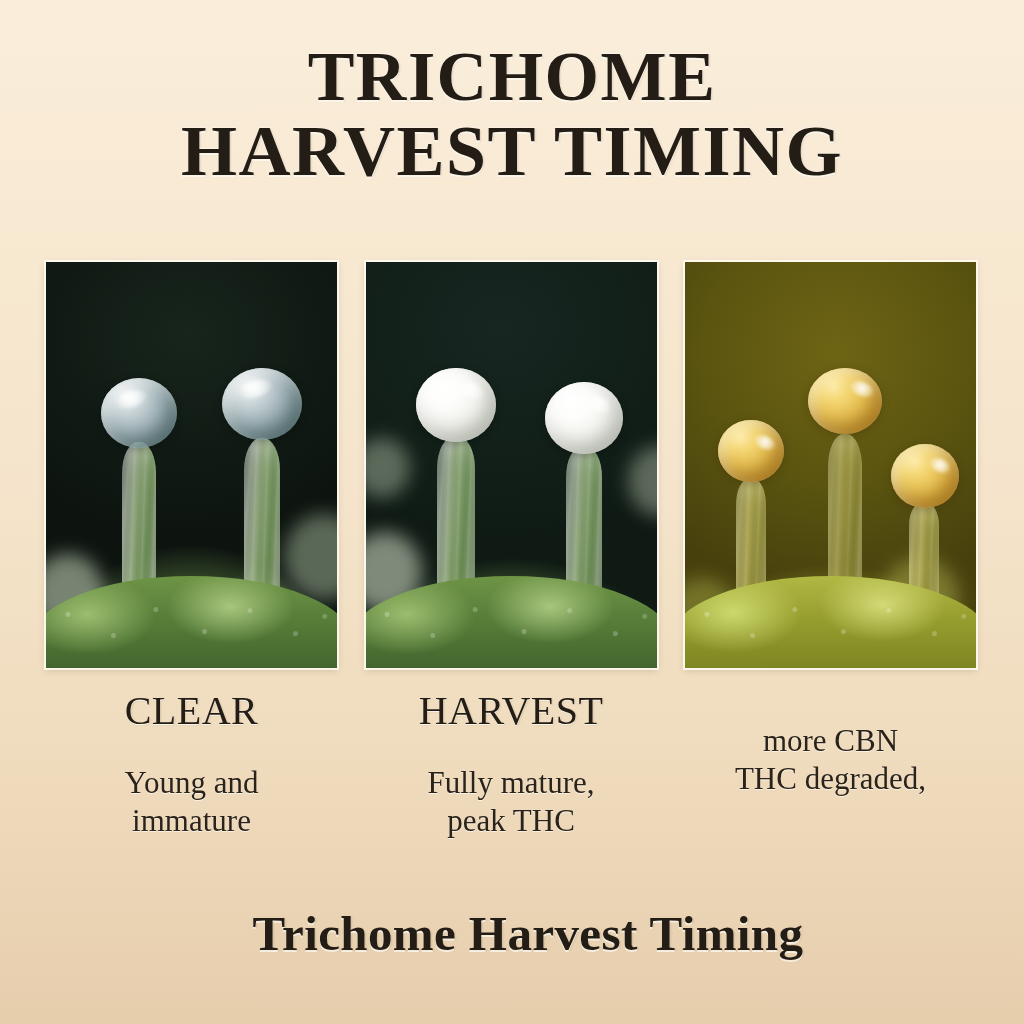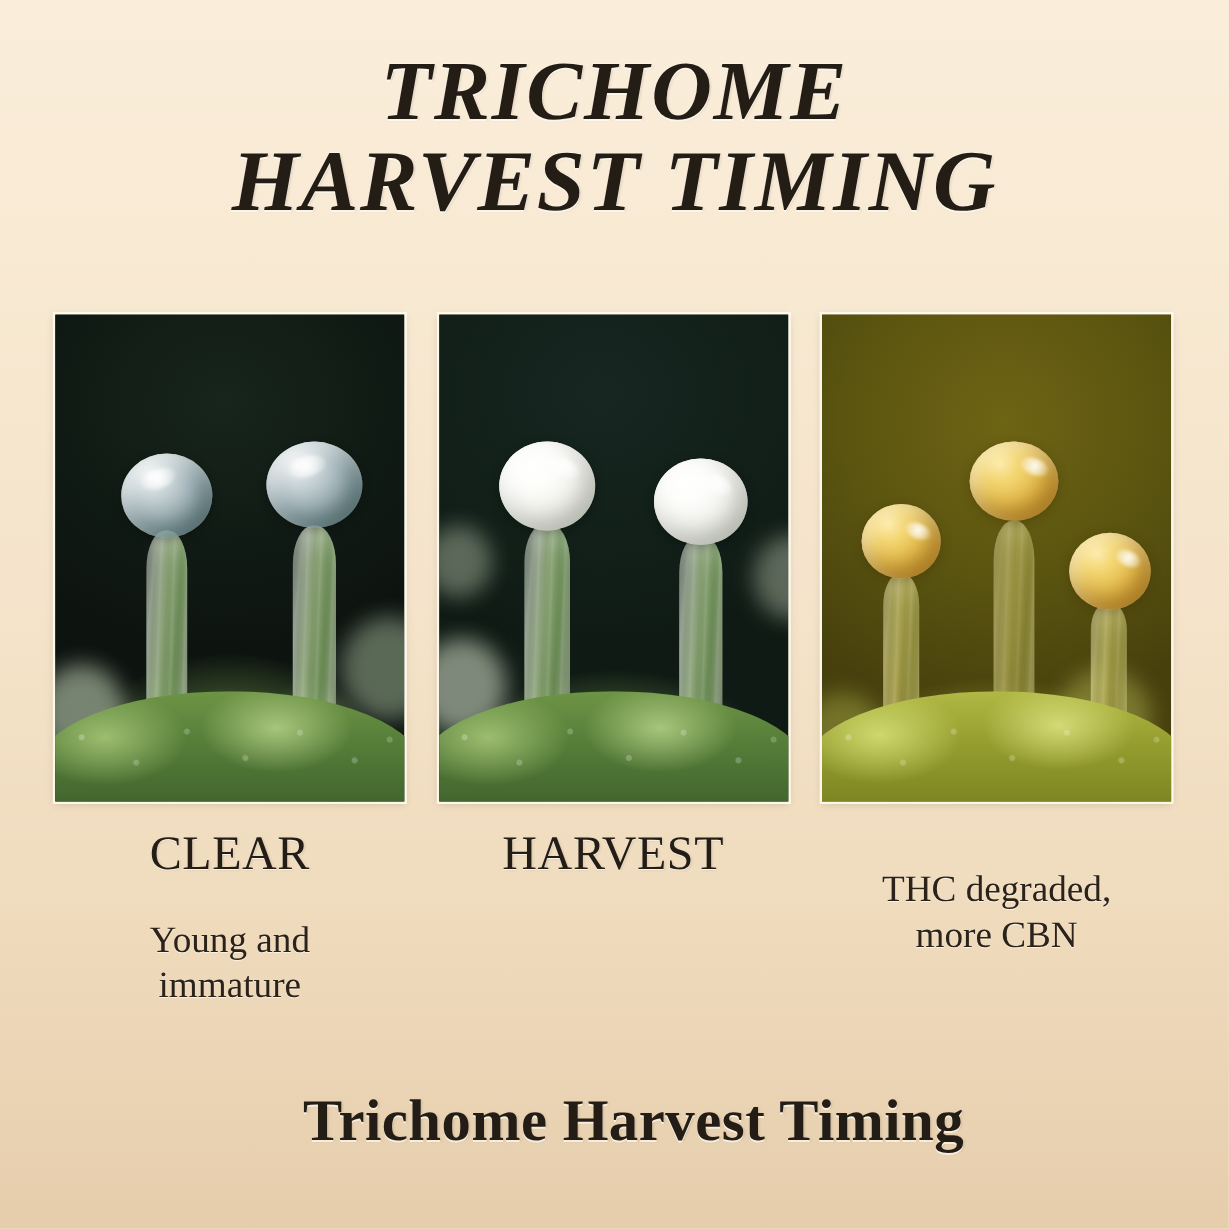--- a/index.html
+++ b/index.html
@@ -30,21 +30,20 @@
     -webkit-font-smoothing: antialiased;
   }
 
   
   .title-block {
     position: absolute;
     top: 44px;
     left: 0;
     width: 1024px;
     text-align: center;
-    font-style: italic;
   }
   .title-line {
     display: block;
     font-family: "Liberation Serif", "DejaVu Serif", serif;
     font-weight: bold;
     color: #241d16;
     letter-spacing: 1.5px;
     line-height: 0.95;
     text-shadow: 0 2px 0 rgba(255,252,244,0.75),
                  0 -1px 0 rgba(255,252,244,0.5),
@@ -398,26 +397,30 @@
     <div class="caption-col">
       <div class="stage-name">CLEAR</div>
       <div class="stage-desc">
         <span>Young and</span>
         <span>immature</span>
       </div>
     </div>
 
     <div class="caption-col">
       <div class="stage-name">HARVEST</div>
+      <div class="stage-desc">
+        <span>Fully mature,</span>
+        <span>peak THC</span>
+      </div>
     </div>
 
     <div class="caption-col">
       <div class="stage-desc">
+        <span>more CBN</span>
         <span>THC degraded,</span>
-        <span>more CBN</span>
       </div>
     </div>
 
   </div>
 
   <div class="footer-caption">Trichome Harvest Timing</div>
 
 </div>
 
 </body></html>

